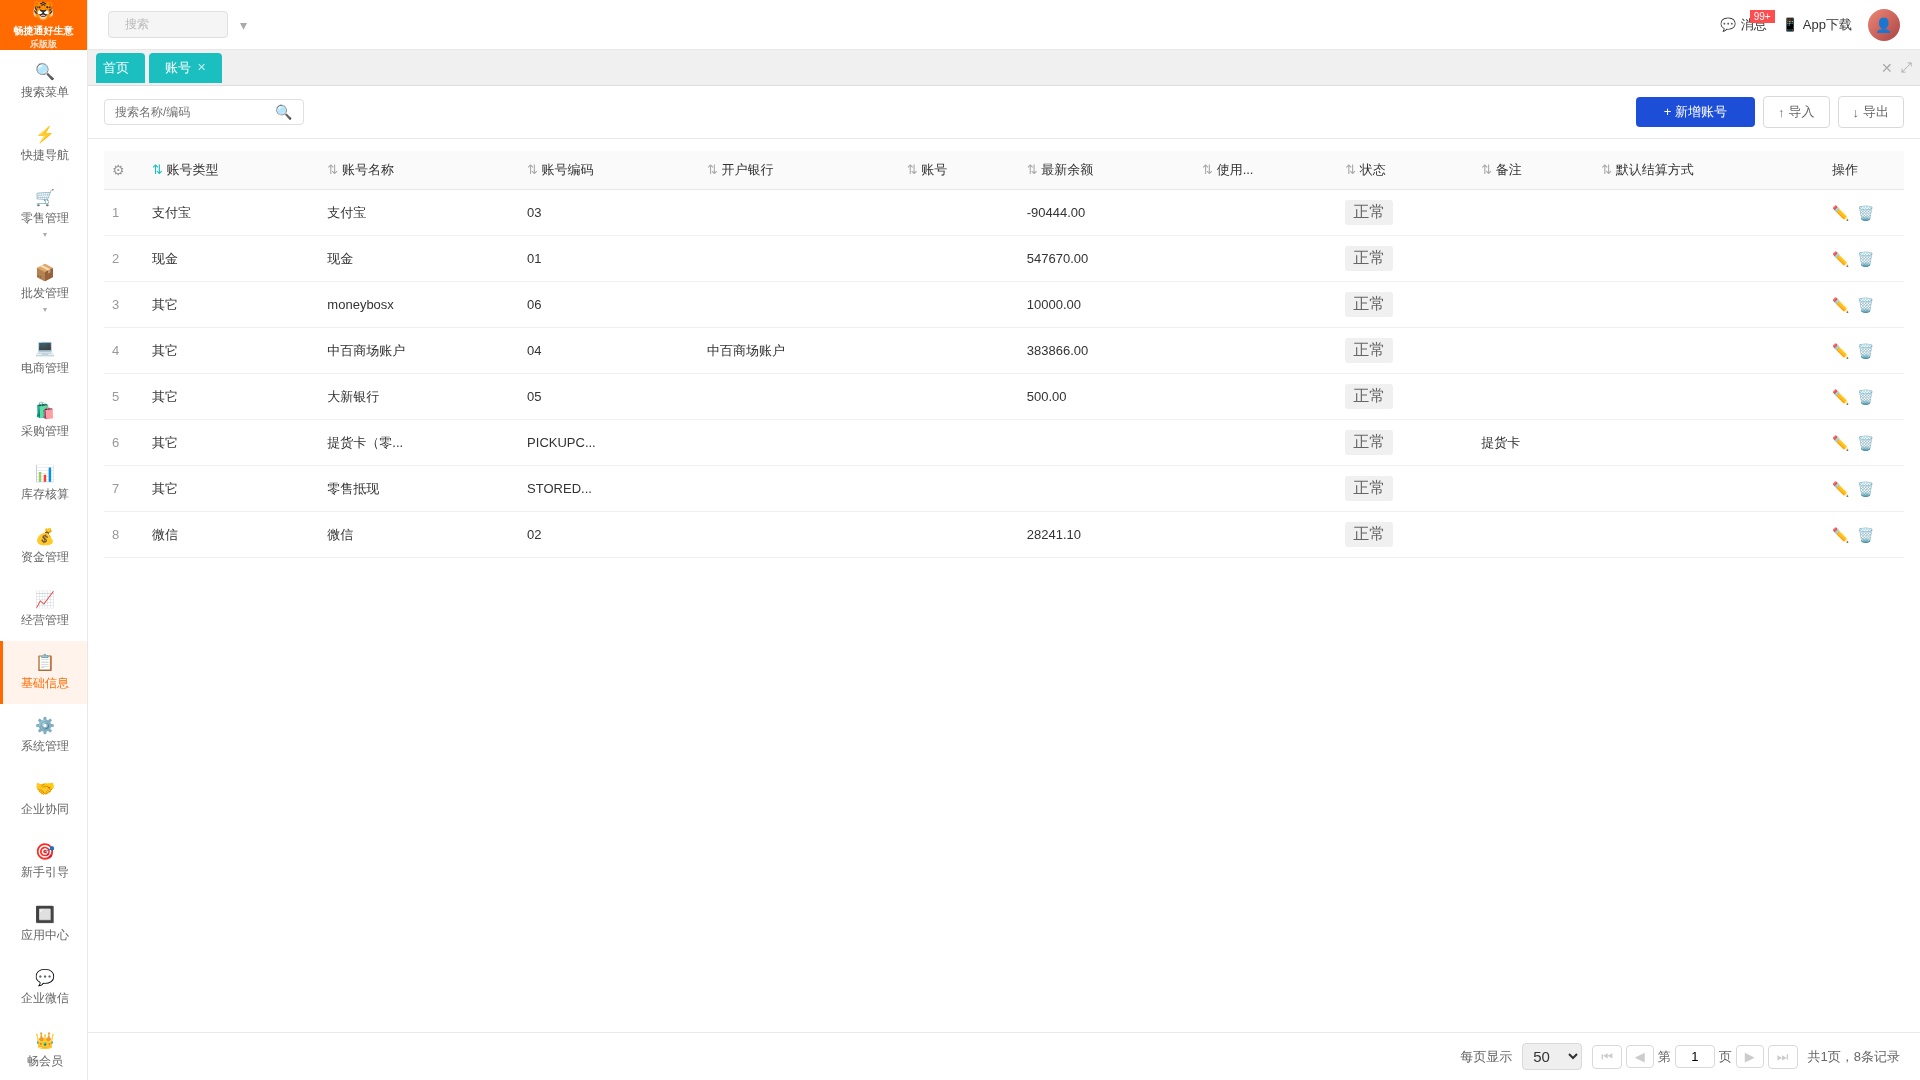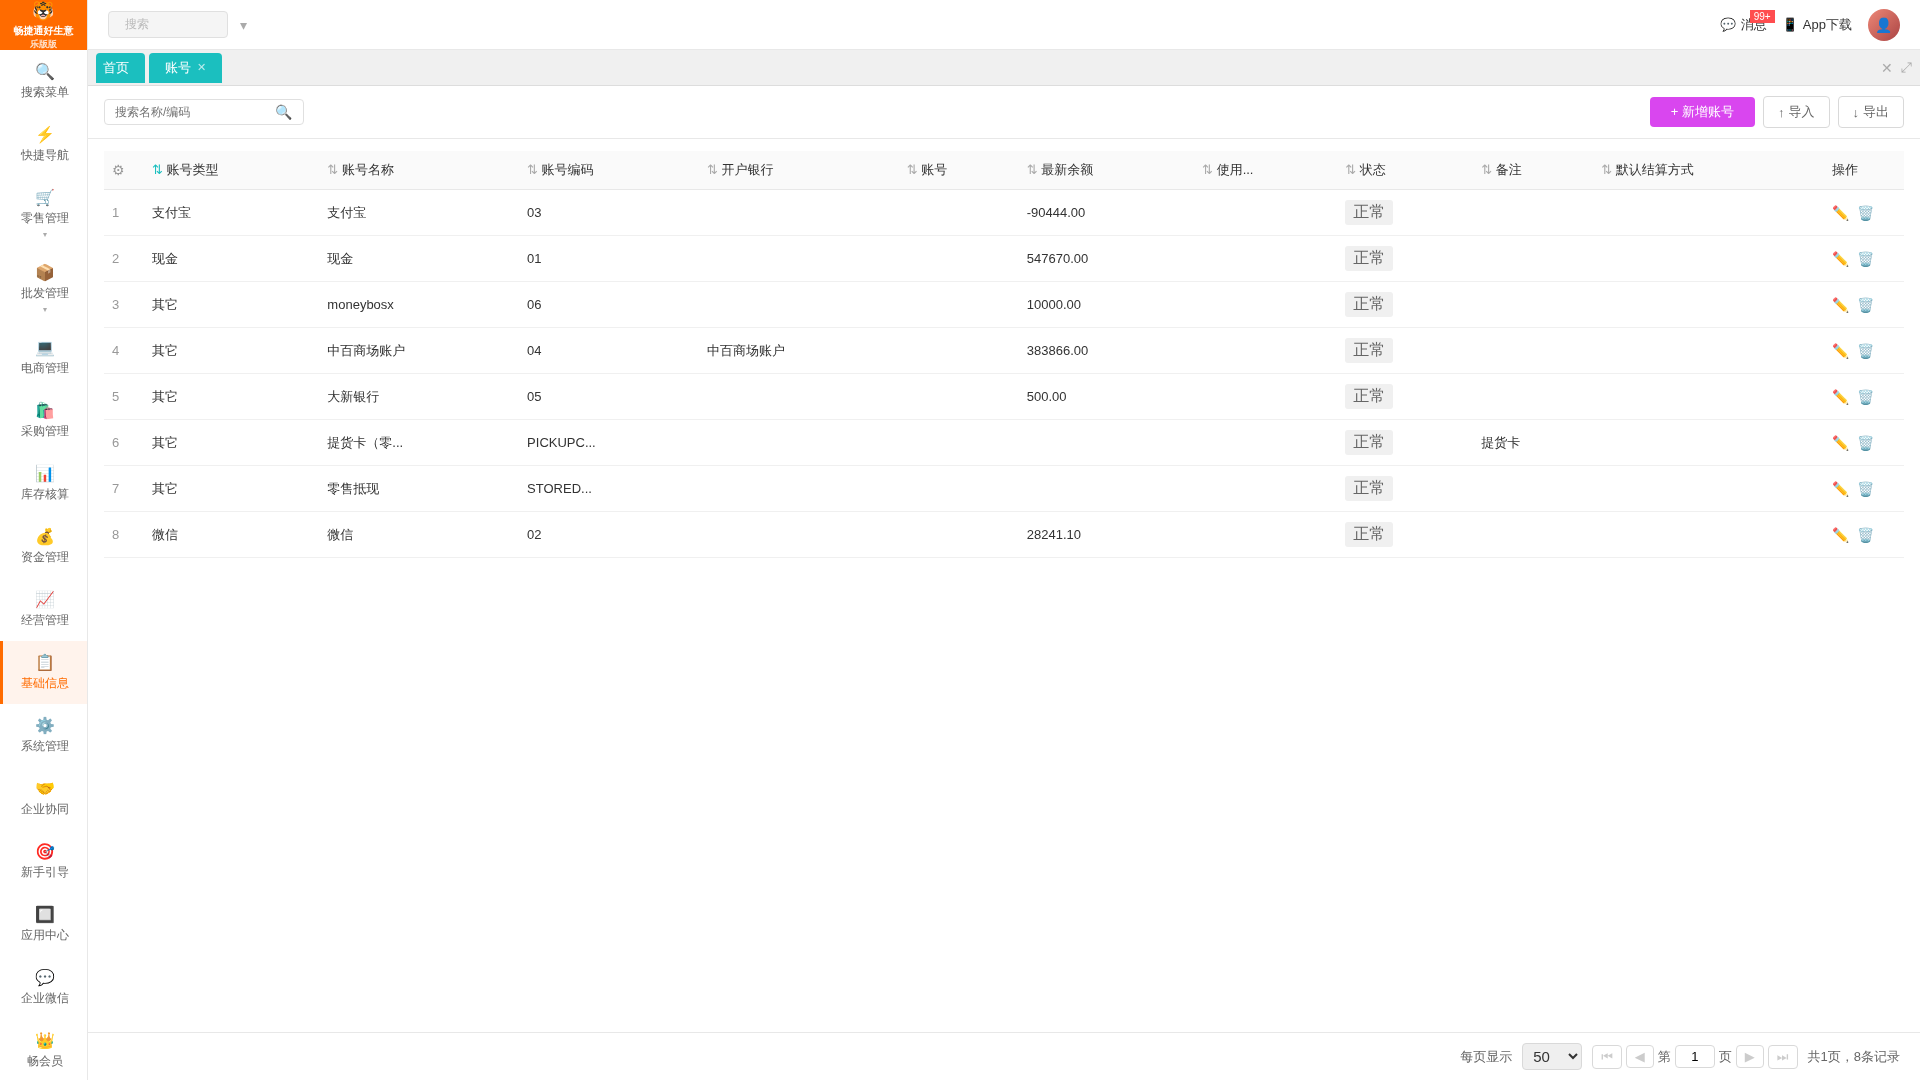--- a/index.html
+++ b/index.html
@@ -122,25 +122,25 @@
       border: none;
       outline: none;
       font-size: 12px;
       color: #999;
       width: 160px;
       background: transparent;
     }
     .search-icon { color: #aaa; font-size: 14px; cursor: pointer; }
     .btn-group { display: flex; align-items: center; gap: 8px; }
     .btn-primary {
-      background: #d946ef;
+      background: #1d4ed8;
       color: #fff;
       border: none;
       border-radius: 4px;
-      padding: 6px 21px;
+      padding: 6px 28px;
       font-size: 13px;
       cursor: pointer;
       display: flex;
       align-items: center;
       gap: 4px;
     }
     .btn-outline {
       background: #fff;
       color: #666;
       border: 1px solid #d9d9d9;

